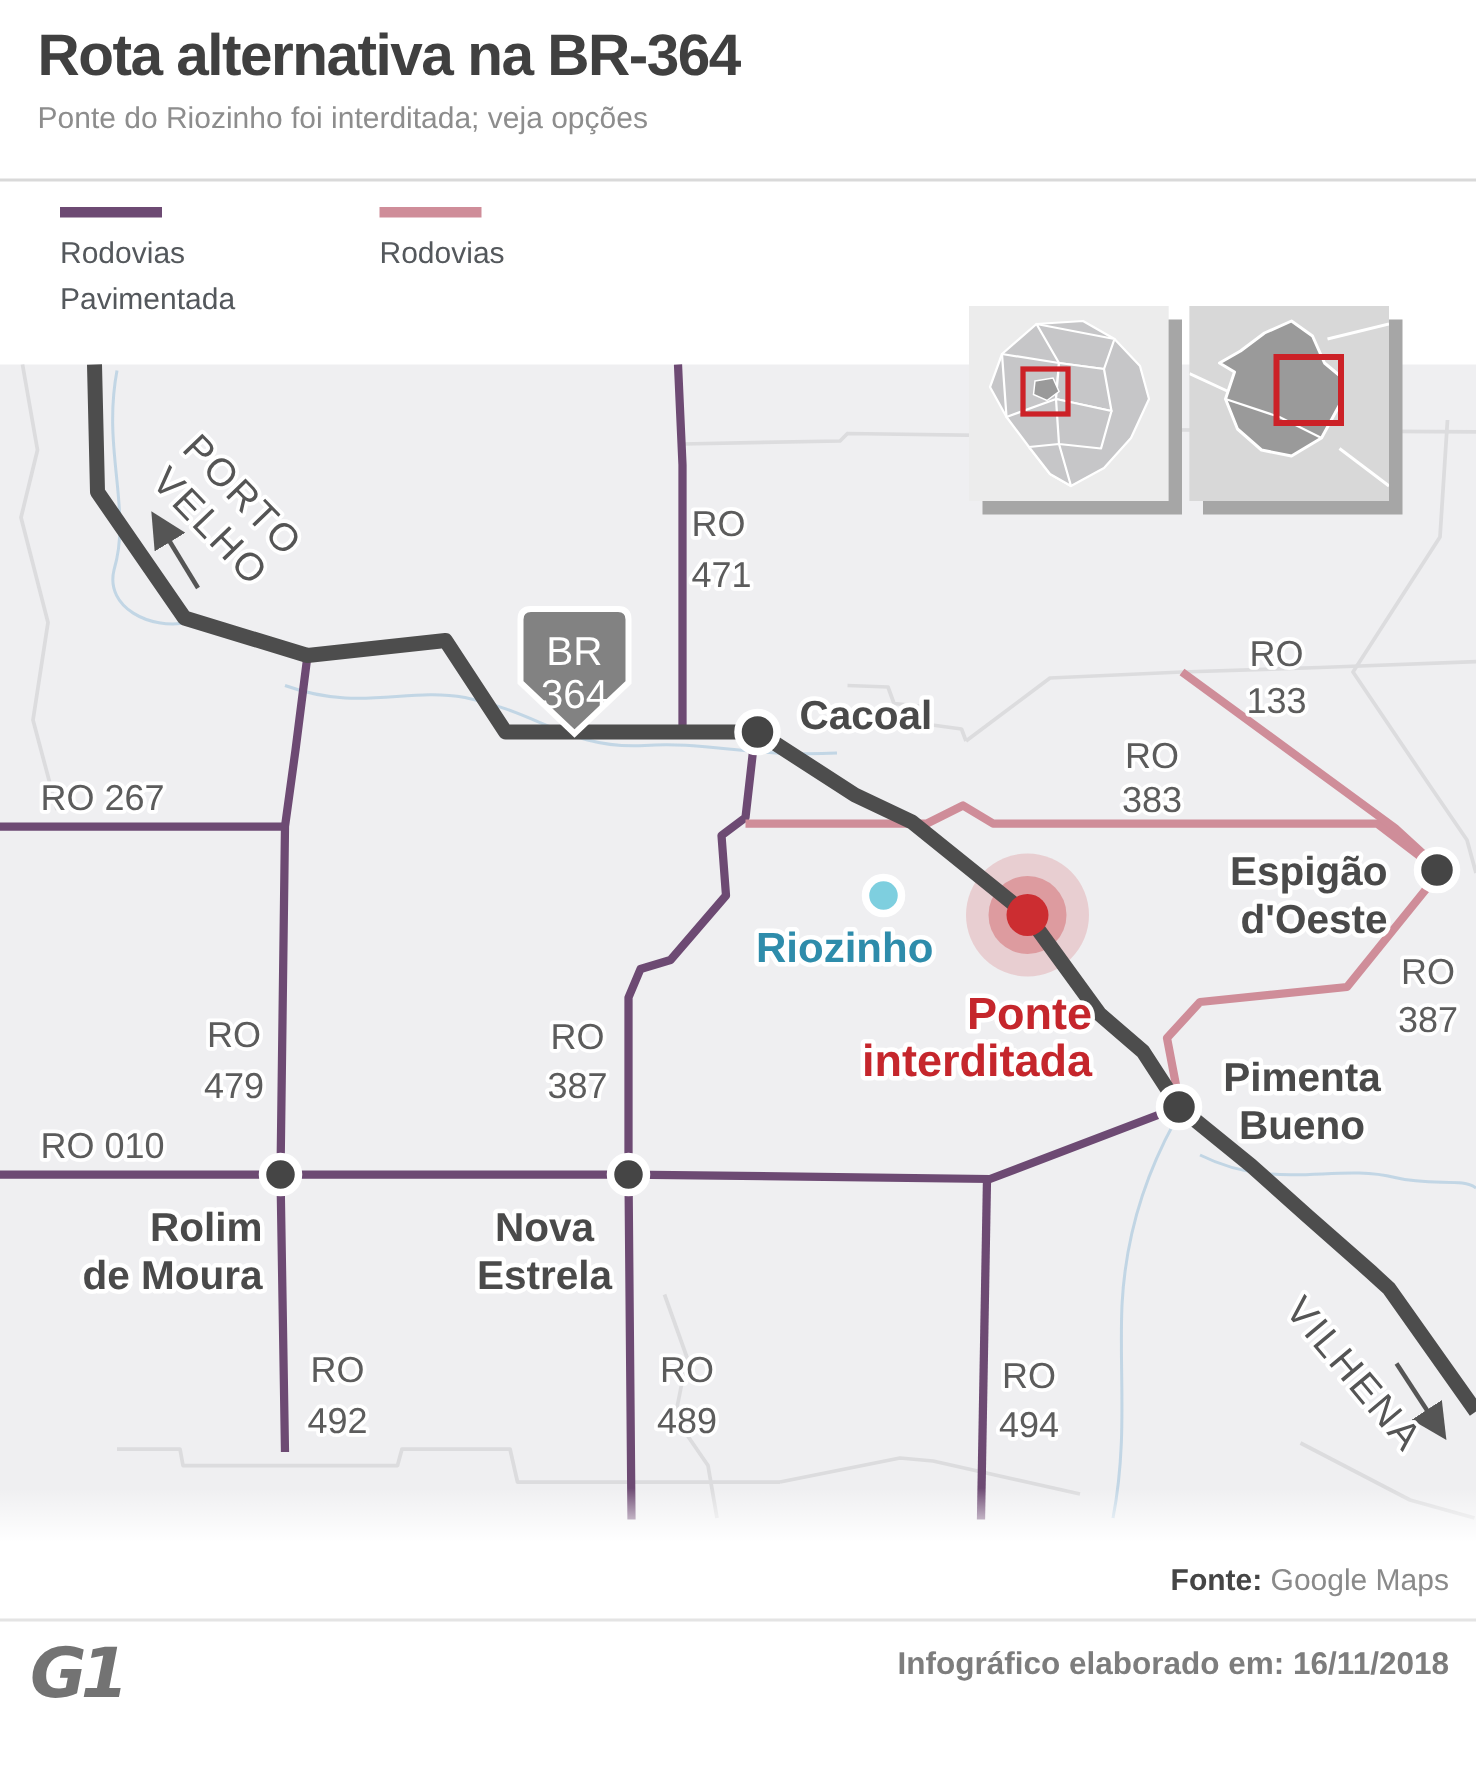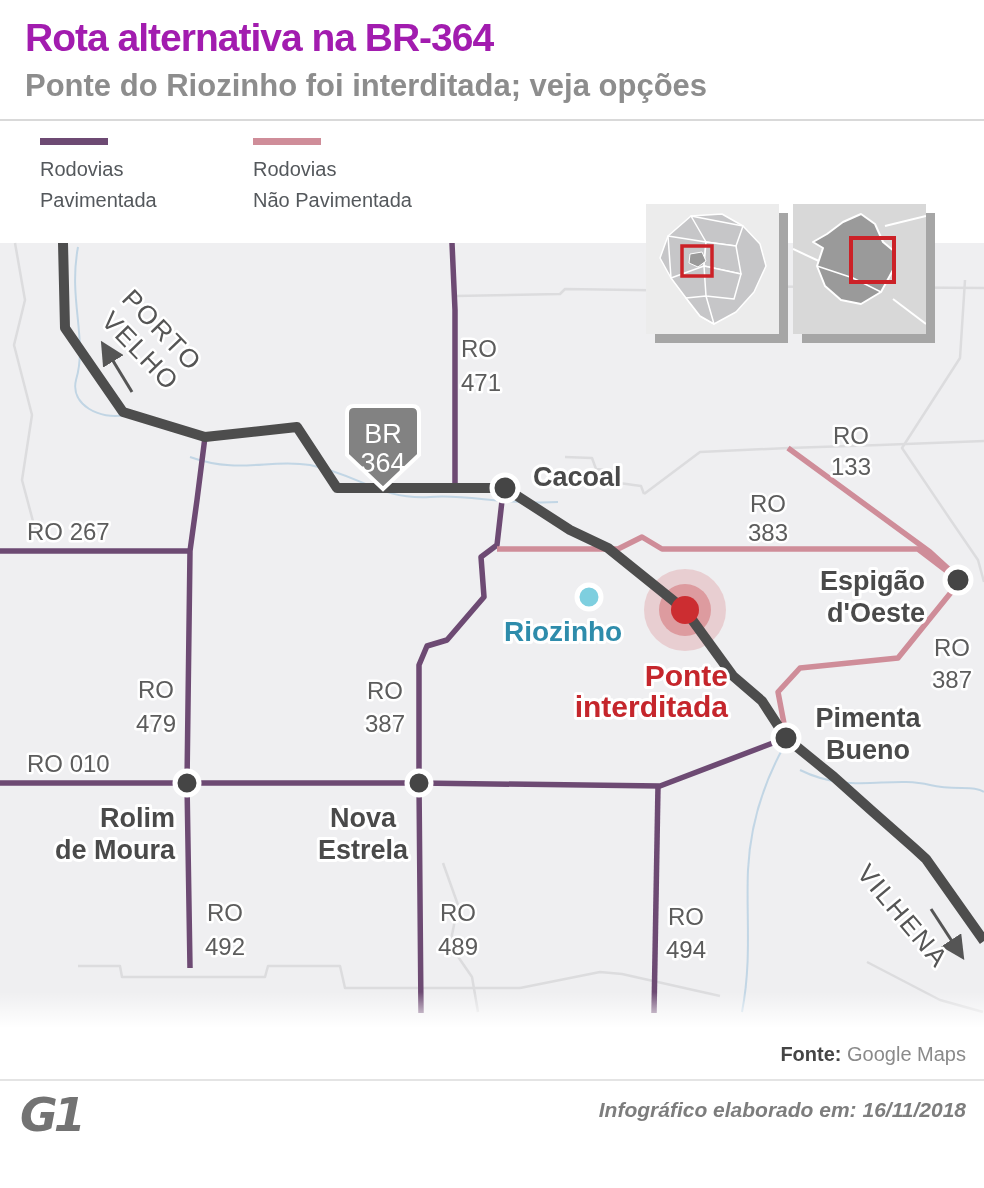--- a/index.html
+++ b/index.html
@@ -4,24 +4,24 @@
 <style>
   * { margin:0; padding:0; box-sizing:border-box; }
   html,body { background:#fff; }
   .page {
     position:relative; width:984px; height:1188px; background:#ffffff;
     font-family:"Liberation Sans", sans-serif; overflow:hidden;
   }
   
   .title {
     position:absolute; left:25px; top:16px; font-size:39px; font-weight:800;
-    color:#a21caf; letter-spacing:-1px;
+    color:#404040; letter-spacing:-1px;
   }
   .subtitle {
-    position:absolute; left:25px; top:68px; font-size:31px; color:#8d8d8d;font-weight:bold;
+    position:absolute; left:25px; top:68px; font-size:20px; color:#8d8d8d;
   }
   .header-divider {
     position:absolute; left:0; top:119px; width:984px; height:2px; background:#d9d9d9;
   }
   
   .legend-item { position:absolute; top:138px; }
   .legend-item.paved { left:40px; }
   .legend-item.unpaved { left:253px; }
   .legend-swatch { width:68px; height:7px; margin-bottom:9px; }
   .legend-label { font-size:20px; color:#54585c; line-height:31px; }
@@ -54,21 +54,21 @@
   .inset {
     position:absolute; top:204px; width:133px; height:130px;
     box-shadow:9px 9px 0 #a6a6a6; background:#ececec;
   }
   .inset.left  { left:646px; }
   .inset.right { left:793px; background:#d8d8d8; }
   
   .source-line { position:absolute; top:1043px; right:18px; font-size:20px; color:#8a8a8a; }
   .source-line b { color:#454545; }
   .footer-divider { position:absolute; left:0; top:1079px; width:984px; height:2px; background:#e4e4e4; }
-  .credit-line { position:absolute; top:1098px; right:18px; font-size:21px; font-weight:bold; color:#7d7d7d;font-style:italic; }
+  .credit-line { position:absolute; top:1098px; right:18px; font-size:21px; font-weight:bold; color:#7d7d7d; }
   .g1-logo {
     position:absolute; left:20px; top:1088px; font-size:46px; font-weight:800;
     font-style:italic; color:#737373; letter-spacing:-4px;
     font-family:"DejaVu Sans", sans-serif;
   }
 </style>
 </head>
 <body>
 
 <div class="page">
@@ -202,21 +202,20 @@
   <div class="header-divider"></div>
 
   <div class="legend-item paved">
     <div class="legend-swatch" style="background:#6d4a73"></div>
     <div class="legend-label">Rodovias</div>
     <div class="legend-label">Pavimentada</div>
   </div>
   <div class="legend-item unpaved">
     <div class="legend-swatch" style="background:#cf8d99"></div>
     <div class="legend-label">Rodovias</div>
-    <div class="legend-label">Não Pavimentada</div>
   </div>
 
   <div class="inset left">
     <svg width="133" height="130" viewBox="0 0 133 130">
       <rect width="133" height="130" fill="#ececec"></rect>
       <g fill="#c6c6c8" stroke="#ffffff" stroke-width="1.5" stroke-linejoin="round">
         <path d="M22,32 L45,12 L76,10 L97,22 L114,40 L120,62 L108,88 L90,108 L68,120 L54,112 L40,94 L25,74 L14,54 Z"></path>
         <path d="M45,12 L60,38 L90,42 L97,22 Z"></path>
         <path d="M22,32 L60,38 L58,62 L25,74 Z"></path>
         <path d="M60,38 L90,42 L95,70 L58,62 Z"></path>

